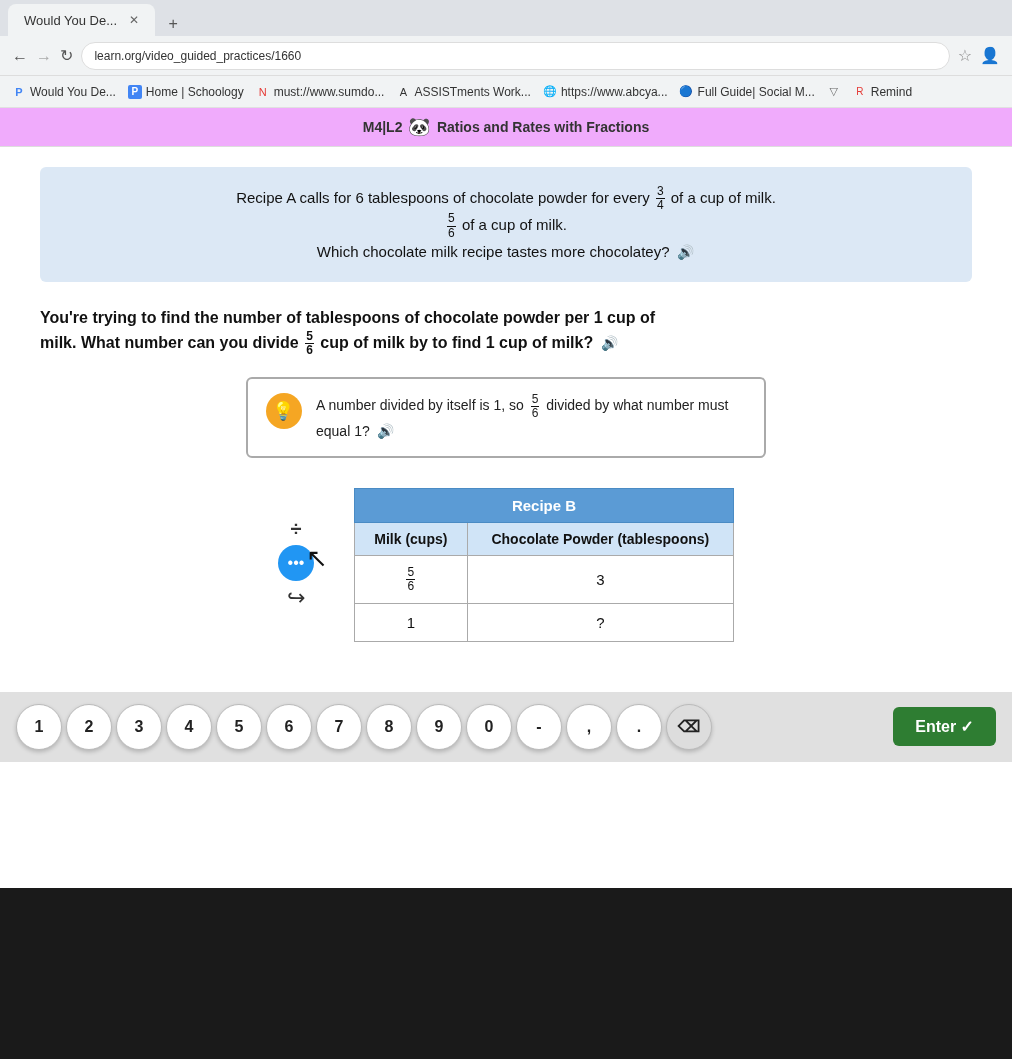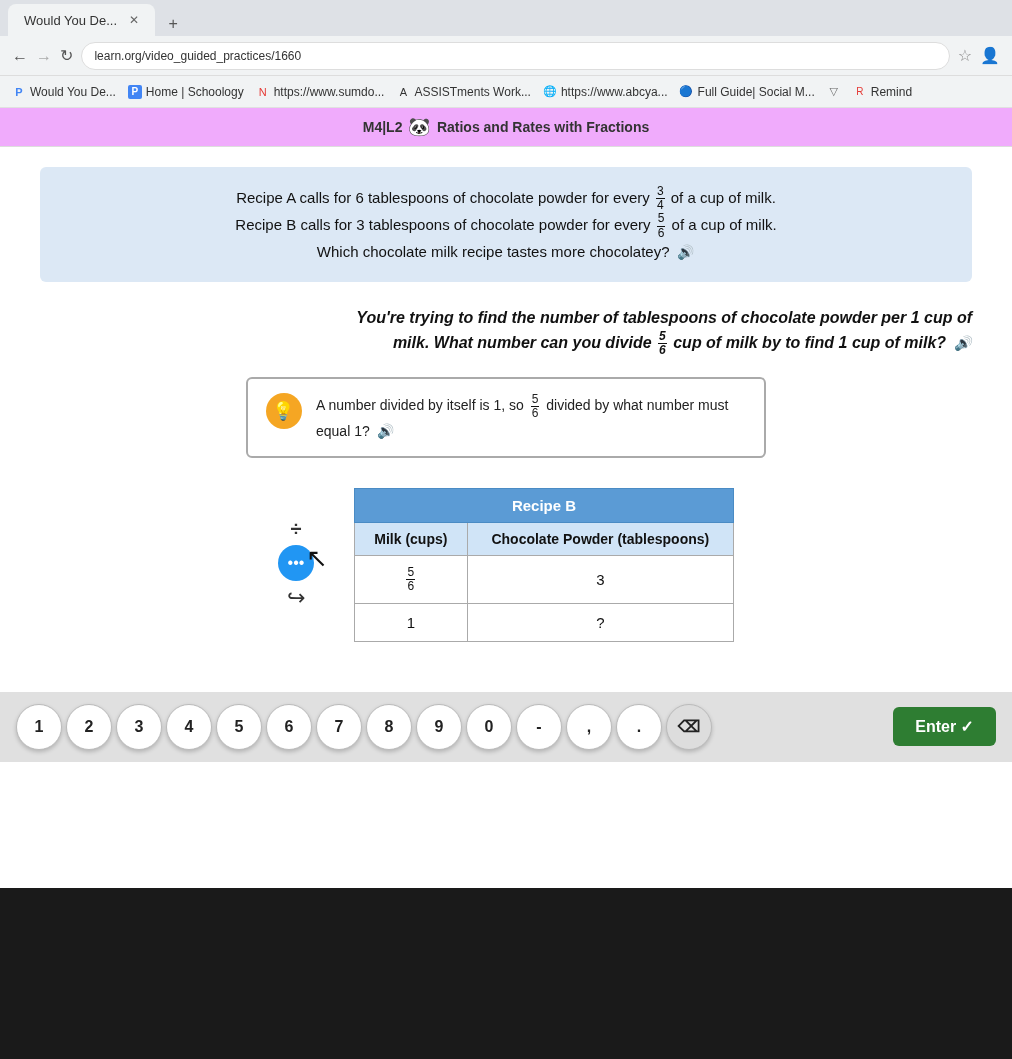--- a/index.html
+++ b/index.html
@@ -161,24 +161,23 @@
       margin-left: 4px;
       color: #555;
       font-size: 14px;
     }
 
     
     .instruction-text {
       font-size: 16px;
       font-weight: bold;
       color: #111;
-      text-align: right;
+      text-align: left;
       margin-bottom: 20px;
       line-height: 1.5;
-      font-style: italic;
     }
 
     
     .hint-box {
       border: 2px solid #aaa;
       border-radius: 6px;
       padding: 14px 18px;
       display: flex;
       align-items: flex-start;
       gap: 14px;
@@ -363,21 +362,21 @@
     <div class="bookmark-item">
       <span class="bookmark-icon" style="color:#4285f4; font-weight:bold;">P</span>
       <span>Would You De...</span>
     </div>
     <div class="bookmark-item">
       <span class="bookmark-icon" style="background:#4285f4; color:#fff; border-radius:2px; padding:1px 3px; font-size:10px; font-weight:bold;">P</span>
       <span>Home | Schoology</span>
     </div>
     <div class="bookmark-item">
       <span class="bookmark-icon" style="color:#e53935;">N</span>
-      <span>https://www.sumdo...</span>
+      <span>must://www.sumdo...</span>
     </div>
     <div class="bookmark-item">
       <span class="bookmark-icon">A</span>
       <span>ASSISTments Work...</span>
     </div>
     <div class="bookmark-item">
       <span class="bookmark-icon">🌐</span>
       <span>https://www.abcya...</span>
     </div>
     <div class="bookmark-item">
@@ -407,21 +406,20 @@
     <div class="problem-box">
       <div>
         <span>Recipe A calls for 6 tablespoons of chocolate powder for every</span>
         <span class="fraction-inline">
           <span class="fnum">3</span>
           <span class="fden">4</span>
         </span>
         <span>of a cup of milk.</span>
       </div>
       <div>
-        <span>Recipe B calls for 3 tablespoons of chocolate powder for every</span>
         <span class="fraction-inline">
           <span class="fnum">5</span>
           <span class="fden">6</span>
         </span>
         <span>of a cup of milk.</span>
       </div>
       <div>
         <span>Which chocolate milk recipe tastes more chocolatey?</span>
         <span class="sound-icon">🔊</span>
       </div>

